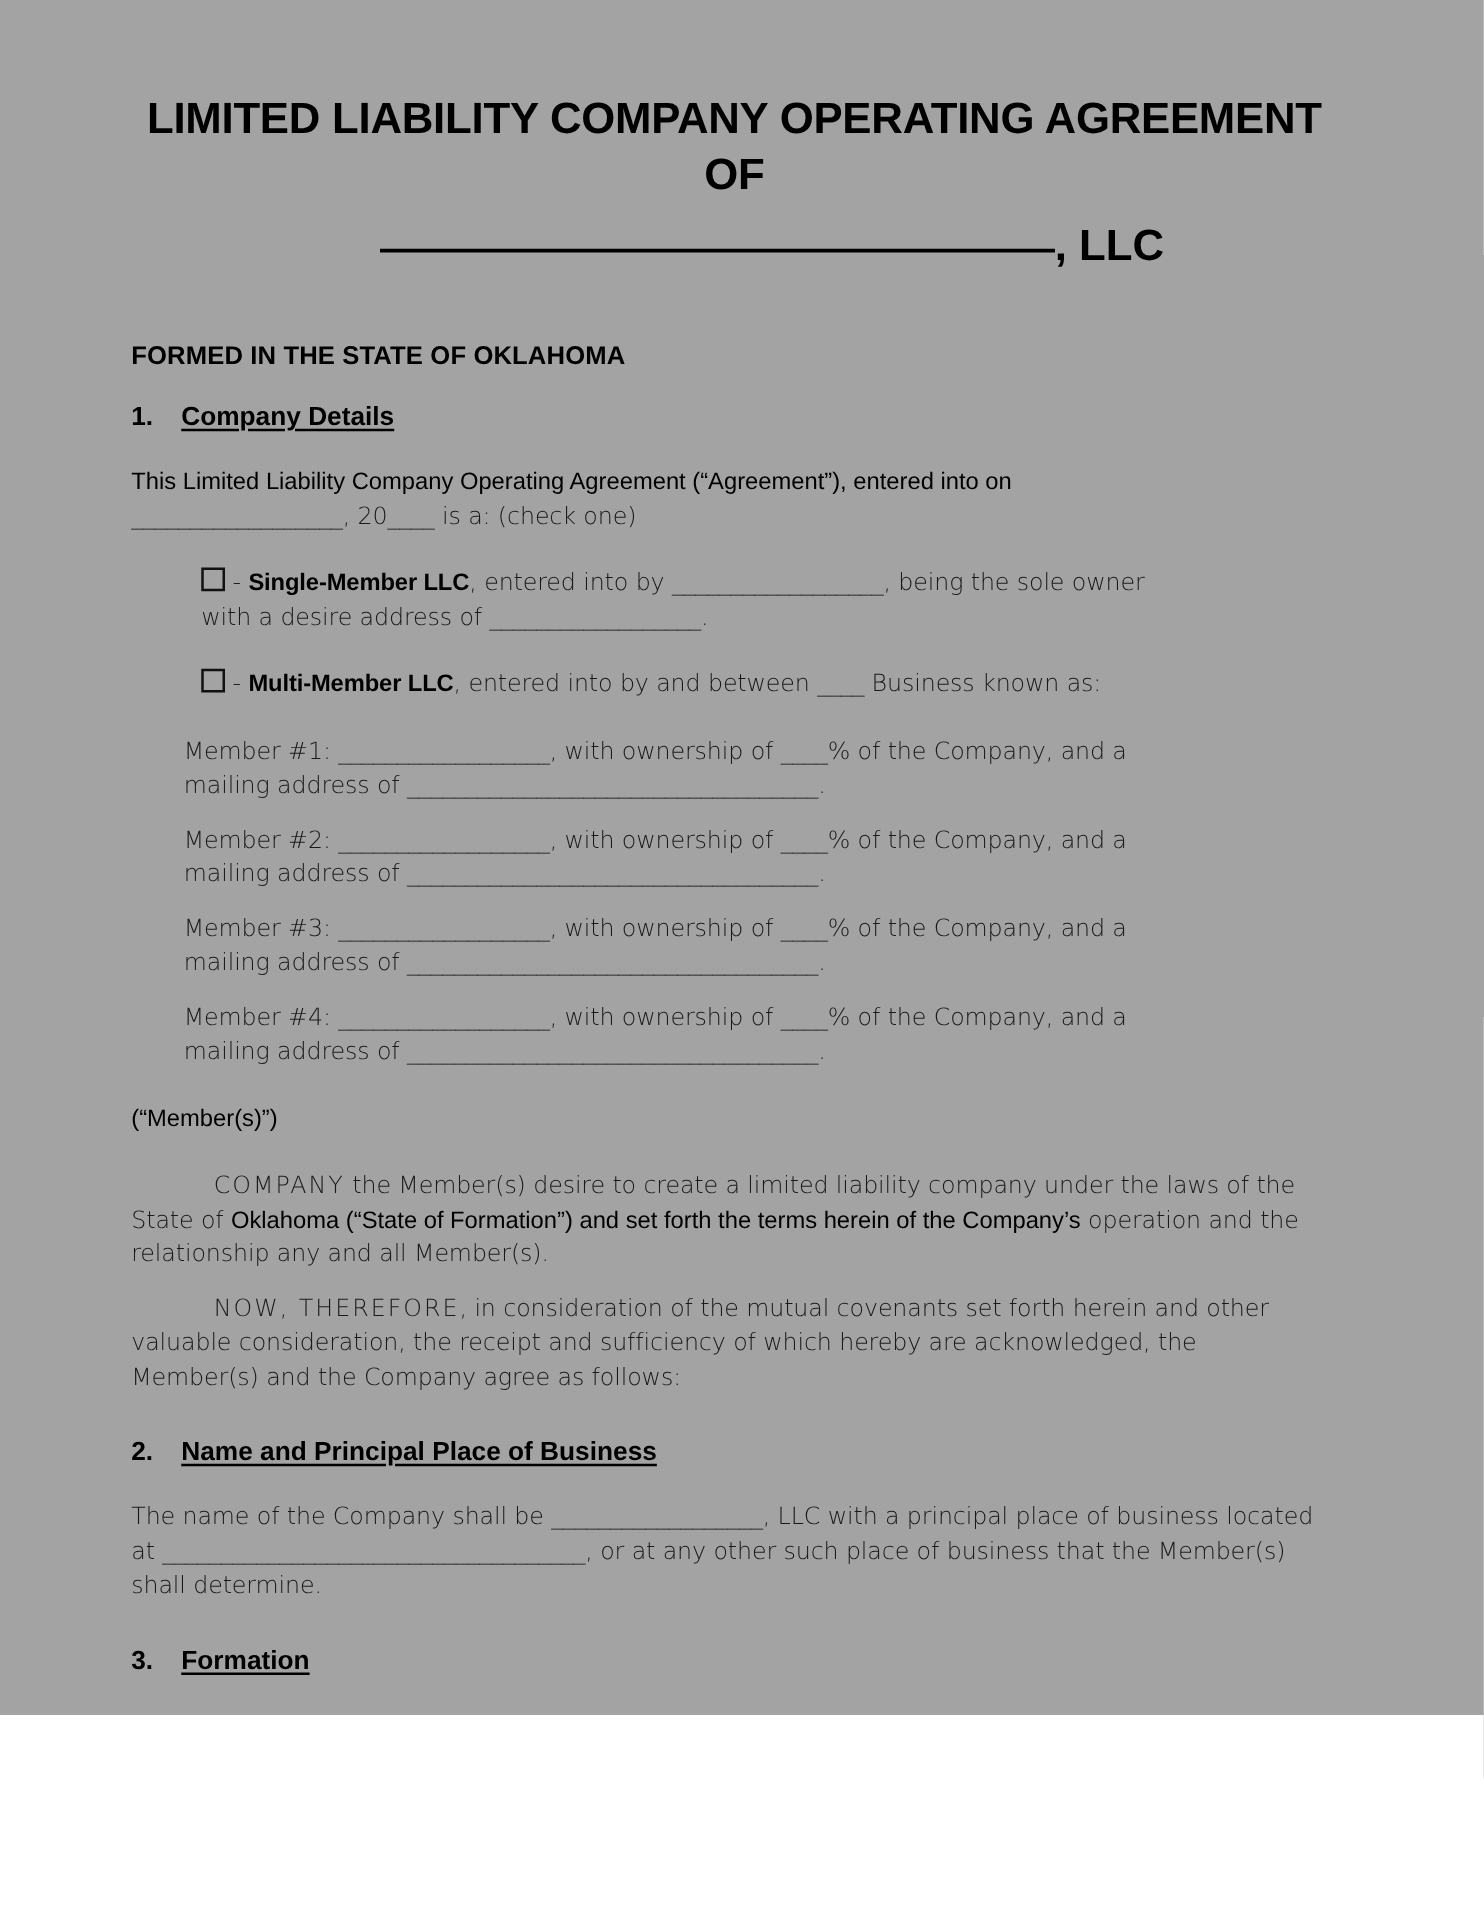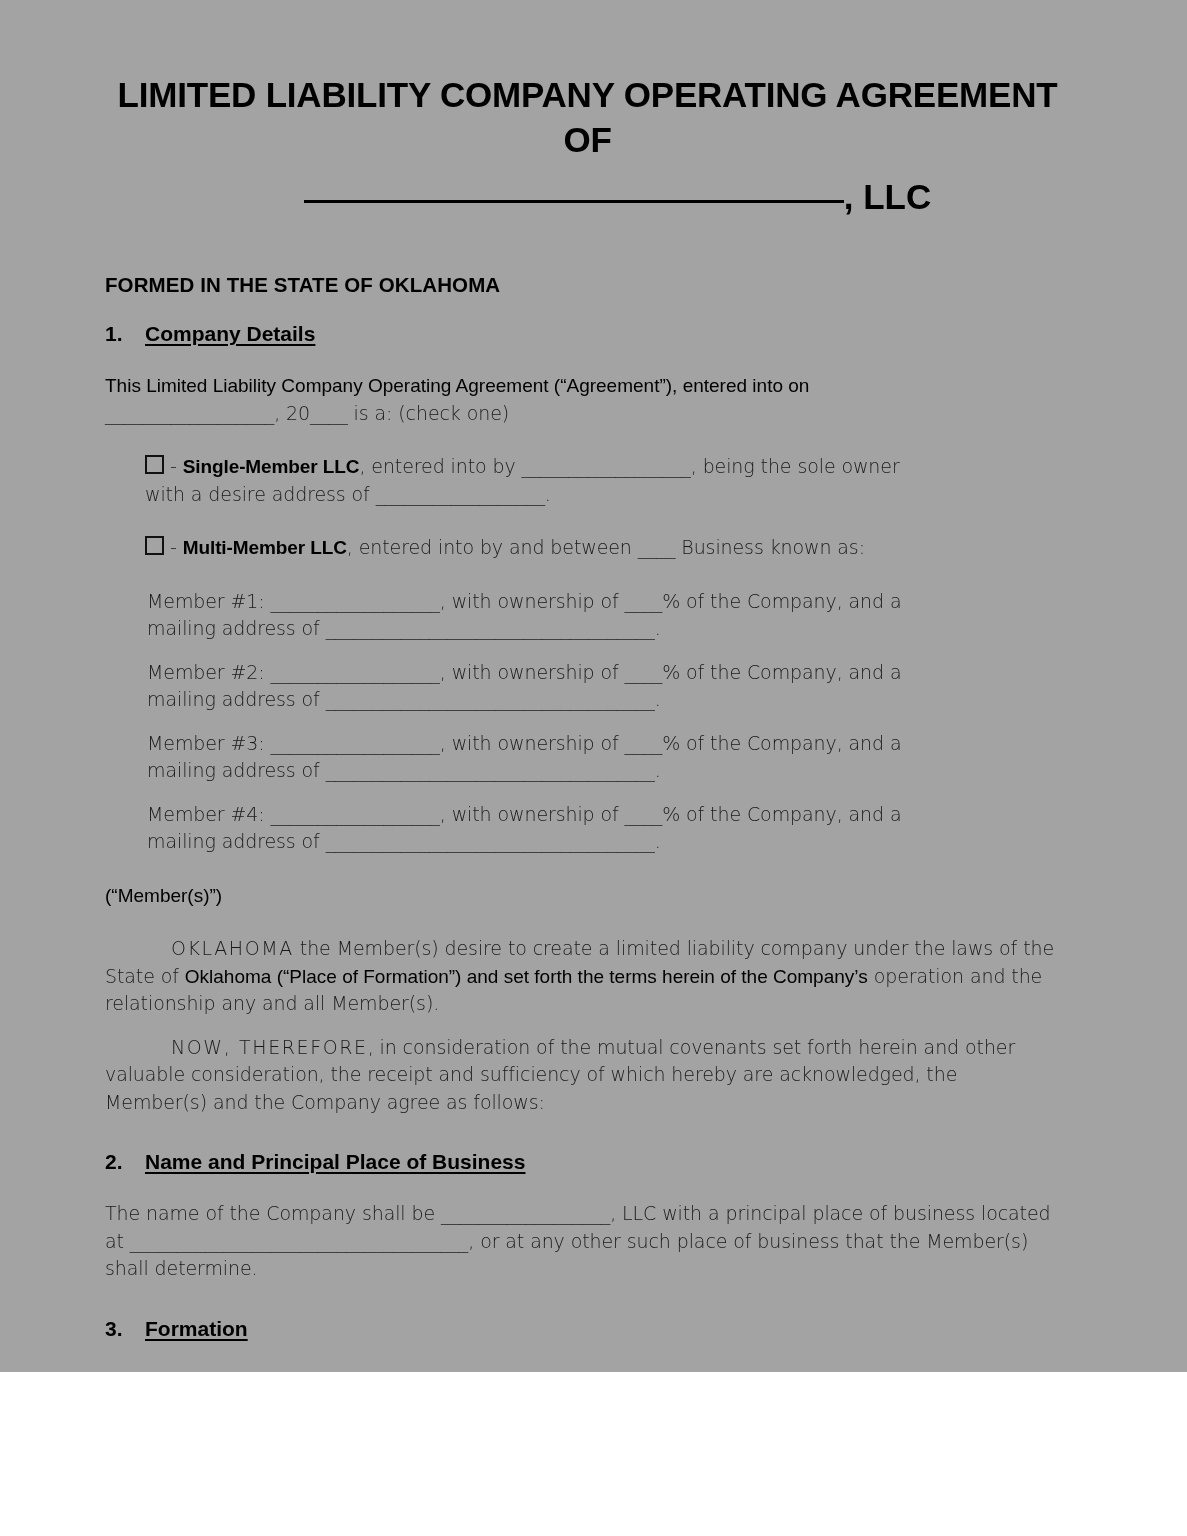--- a/index.html
+++ b/index.html
@@ -109,21 +109,21 @@
   .strong {
     font-family: "Liberation Sans", sans-serif;
     font-weight: bold;
     color: #000;
   }
   .spaced {
     letter-spacing: 1.6px;
   }
 
   .indent-block {
-    margin-left: 40px;
+    margin-left: 56px;
   }
   .first-line-indent {
     text-indent: 66px;
   }
 
   .checkbox {
     display: inline-block;
     width: 15px;
     height: 15px;
     border: 2px solid #111;
@@ -237,21 +237,21 @@
       <span>mailing address of </span><span>___________________________________</span><span>.</span>
     </div>
 
     <div class="gap-md"></div>
 
     <div class="body alt">(“Member(s)”)</div>
 
     <div class="gap-md"></div>
 
     <div class="body first-line-indent">
-      <span class="spaced">OKLAHOMA</span><span> the Member(s) desire to create a limited liability company under the laws of the State of </span><span class="alt">Oklahoma (“Place of Formation”) and set forth the terms herein of the Company’s</span><span> operation and the relationship any and all Member(s).</span>
+      <span class="spaced">COMPANY</span><span> the Member(s) desire to create a limited liability company under the laws of the State of </span><span class="alt">Oklahoma (“State of Formation”) and set forth the terms herein of the Company’s</span><span> operation and the relationship any and all Member(s).</span>
     </div>
 
     <div class="gap-sm"></div>
 
     <div class="body first-line-indent">
       <span class="spaced">NOW, THEREFORE</span><span>, in consideration of the mutual covenants set forth herein and other valuable consideration, the receipt and sufficiency of which hereby are acknowledged, the Member(s) and the Company agree as follows:</span>
     </div>
 
     <div class="gap-lg"></div>
 

